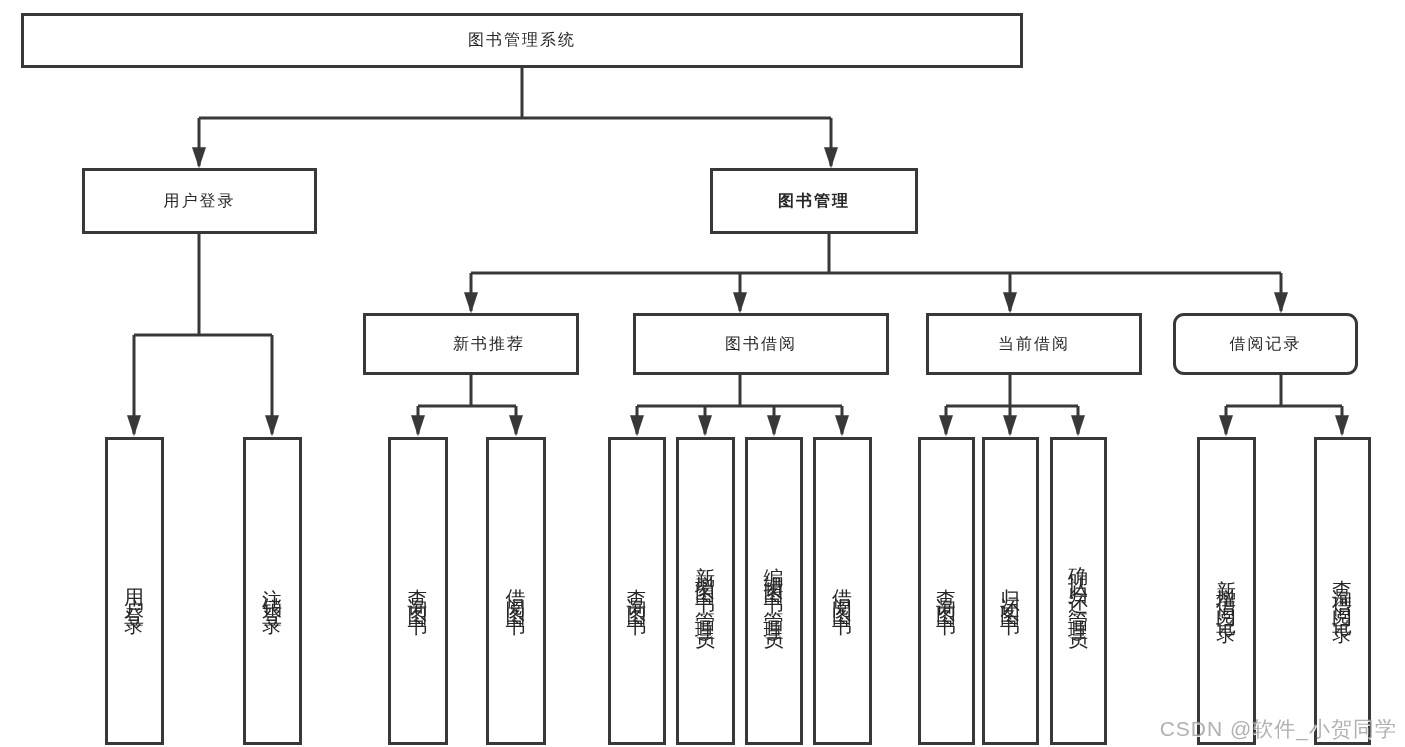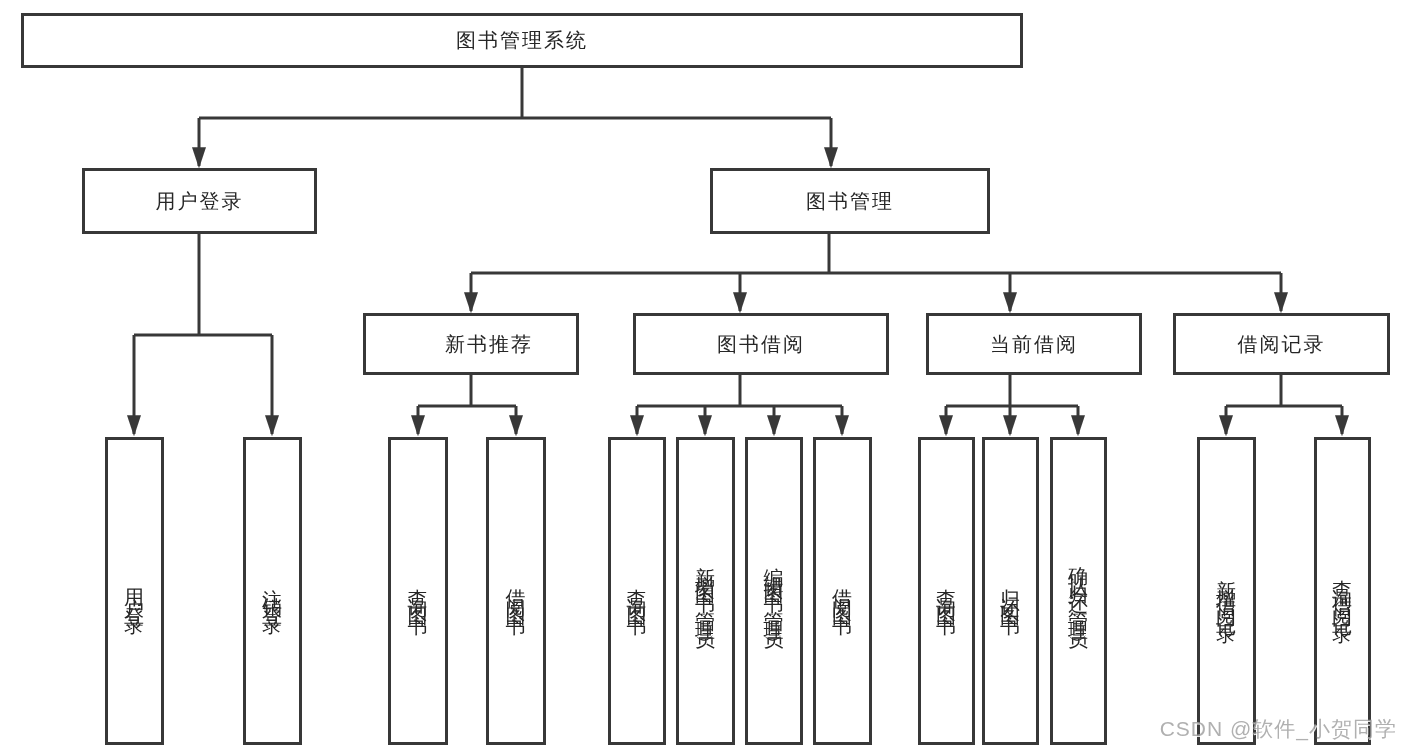--- a/index.html
+++ b/index.html
@@ -21,21 +21,21 @@
     position: absolute;
     box-sizing: border-box;
     border: 3px solid #383838;
     background: #ffffff;
     display: flex;
     align-items: center;
     justify-content: center;
     color: #262626;
   }
   .h-node span {
-    font-size: 20px;
+    font-size: 16px;
     letter-spacing: 2px;
     white-space: nowrap;
   }
   .v-node span {
     writing-mode: vertical-lr;
     text-orientation: upright;
     font-size: 20px;
     letter-spacing: 9px;
     line-height: 1;
     white-space: nowrap;
@@ -107,34 +107,34 @@
     </g>
   </svg>
 
   <div class="node h-node" style="left:21px; top:13px; width:1002px; height:55px;">
     <span>图书管理系统</span>
   </div>
 
   <div class="node h-node" style="left:82px; top:168px; width:235px; height:66px;">
     <span>用户登录</span>
   </div>
-  <div class="node h-node" style="left:710px; top:168px; width:280px; height:66px;">
+  <div class="node h-node" style="left:710px; top:168px; width:208px; height:66px;font-weight:bold;">
     <span>图书管理</span>
   </div>
 
   <div class="node h-node" style="left:363px; top:313px; width:216px; height:62px;padding-left:36px;">
     <span>新书推荐</span>
   </div>
   <div class="node h-node" style="left:633px; top:313px; width:256px; height:62px;">
     <span>图书借阅</span>
   </div>
   <div class="node h-node" style="left:902px; top:313px; width:216px; height:62px;margin-left:24px;">
     <span>当前借阅</span>
   </div>
-  <div class="node h-node" style="left:1173px; top:313px; width:217px; height:62px;">
+  <div class="node h-node" style="left:1173px; top:313px; width:185px; height:62px;border-radius:11px;">
     <span>借阅记录</span>
   </div>
 
   <div class="node v-node" style="left:105px; top:437px; width:59px; height:308px;">
     <span>用户登录</span>
   </div>
   <div class="node v-node" style="left:243px; top:437px; width:59px; height:308px;">
     <span>注销登录</span>
   </div>
 

